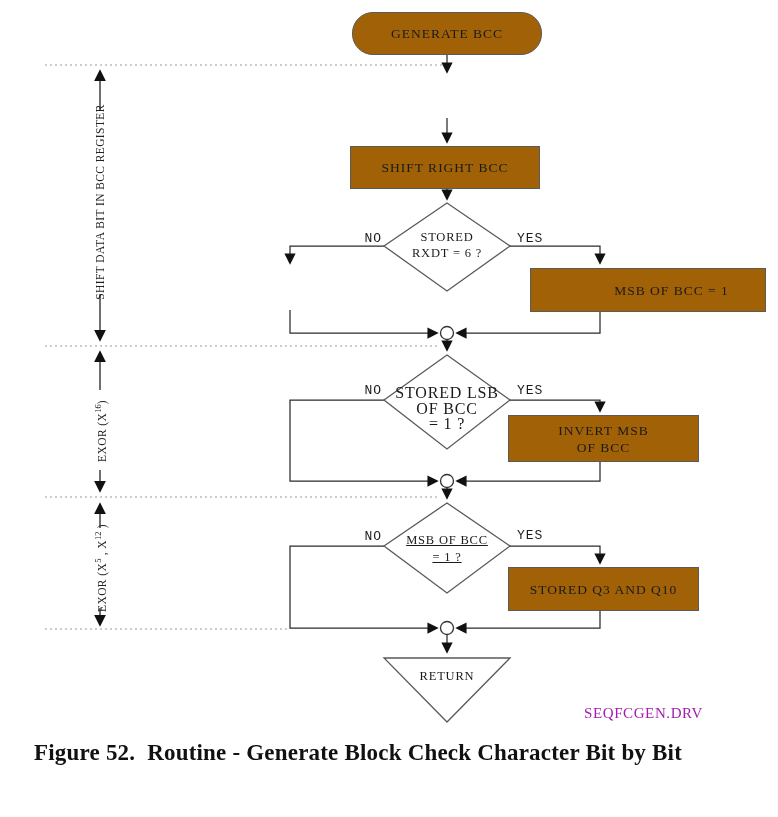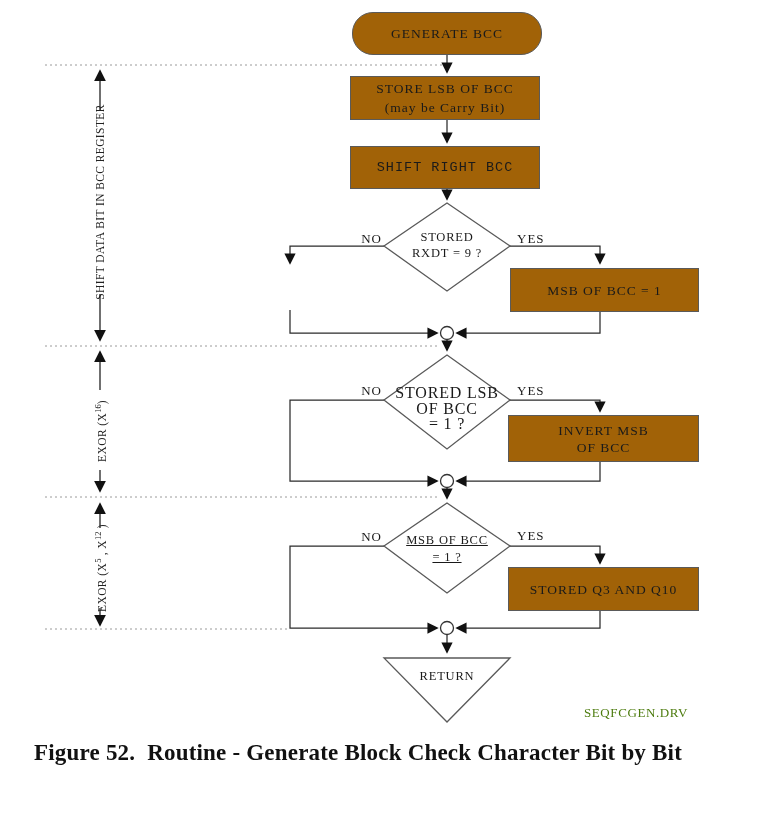--- a/index.html
+++ b/index.html
@@ -4,25 +4,25 @@
 <style>
   html,body{margin:0;padding:0;background:#ffffff;}
   #page{position:relative;width:778px;height:817px;background:#ffffff;overflow:hidden;
         font-family:"Liberation Serif","DejaVu Serif",serif;color:#1a1a1a;}
   #wires{position:absolute;left:0;top:0;width:778px;height:817px;}
   .node{position:absolute;background:#a16207;border:1.4px solid #5a5a5a;
         display:flex;flex-direction:column;align-items:center;justify-content:center;
         font-size:13.5px;letter-spacing:1px;text-align:center;line-height:19px;}
   .terminator{border-radius:21px;}
   .dtext{position:absolute;text-align:center;font-size:12.5px;letter-spacing:0.8px;line-height:16px;}
-  .branch{position:absolute;font-size:13px;letter-spacing:1px;}
+  .branch{position:absolute;font-size:13px;letter-spacing:1px;font-family:Liberation Mono, monospace;}
   .vlabel{position:absolute;white-space:nowrap;transform:translate(-50%,-50%) rotate(-90deg);
           font-size:11.5px;letter-spacing:0.4px;color:#222;}
   .sup{font-size:8.5px;vertical-align:5px;letter-spacing:0;}
-  .drv{position:absolute;font-size:13px;letter-spacing:0.6px;color:#4d7c0f;}
+  .drv{position:absolute;font-size:15px;letter-spacing:0.6px;color:#a21caf;}
   .caption{position:absolute;font-family:Liberation Serif, serif;
            font-weight:bold;font-size:23px;color:#111;white-space:pre;letter-spacing:0.2px;}
 </style>
 </head>
 <body>
 
 <div id="page">
 
   <svg id="wires" width="778" height="817" viewBox="0 0 778 817">
     <defs>
@@ -77,37 +77,33 @@
       <circle cx="447" cy="333" r="6.5"></circle>
       <circle cx="447" cy="481" r="6.5"></circle>
       <circle cx="447" cy="628" r="6.5"></circle>
     </g>
   </svg>
 
   <div class="node terminator" style="left:352px;top:12px;width:188px;height:41px;">
     <div>GENERATE BCC</div>
   </div>
 
-  <div class="node" style="left:350px;top:76px;width:188px;height:42px;">
-    <div>STORE LSB OF BCC</div>
-    <div>(may be Carry Bit)</div>
-  </div>
 
-  <div class="node" style="left:350px;top:146px;width:188px;height:41px;font-family:Liberation Mono, monospace;">
+  <div class="node" style="left:350px;top:146px;width:188px;height:41px;">
     <div>SHIFT RIGHT BCC</div>
   </div>
 
   <div class="dtext" style="left:384px;top:229px;width:126px;">
     <div>STORED</div>
-    <div>RXDT = 9 ?</div>
+    <div>RXDT = 6 ?</div>
   </div>
   <div class="branch" style="left:330px;top:231px;width:52px;text-align:right;">NO</div>
   <div class="branch" style="left:517px;top:231px;width:60px;">YES</div>
 
-  <div class="node" style="left:510px;top:268px;width:187px;height:42px;">
+  <div class="node" style="left:530px;top:268px;width:187px;height:42px;padding-left:47px;">
     <div>MSB OF BCC = 1</div>
   </div>
 
   <div class="dtext" style="left:384px;top:385px;width:126px;font-size:16px;line-height:15.5px;">
     <div>STORED LSB</div>
     <div>OF BCC</div>
     <div>= 1 ?</div>
   </div>
   <div class="branch" style="left:330px;top:383px;width:52px;text-align:right;">NO</div>
   <div class="branch" style="left:517px;top:383px;width:60px;">YES</div>

